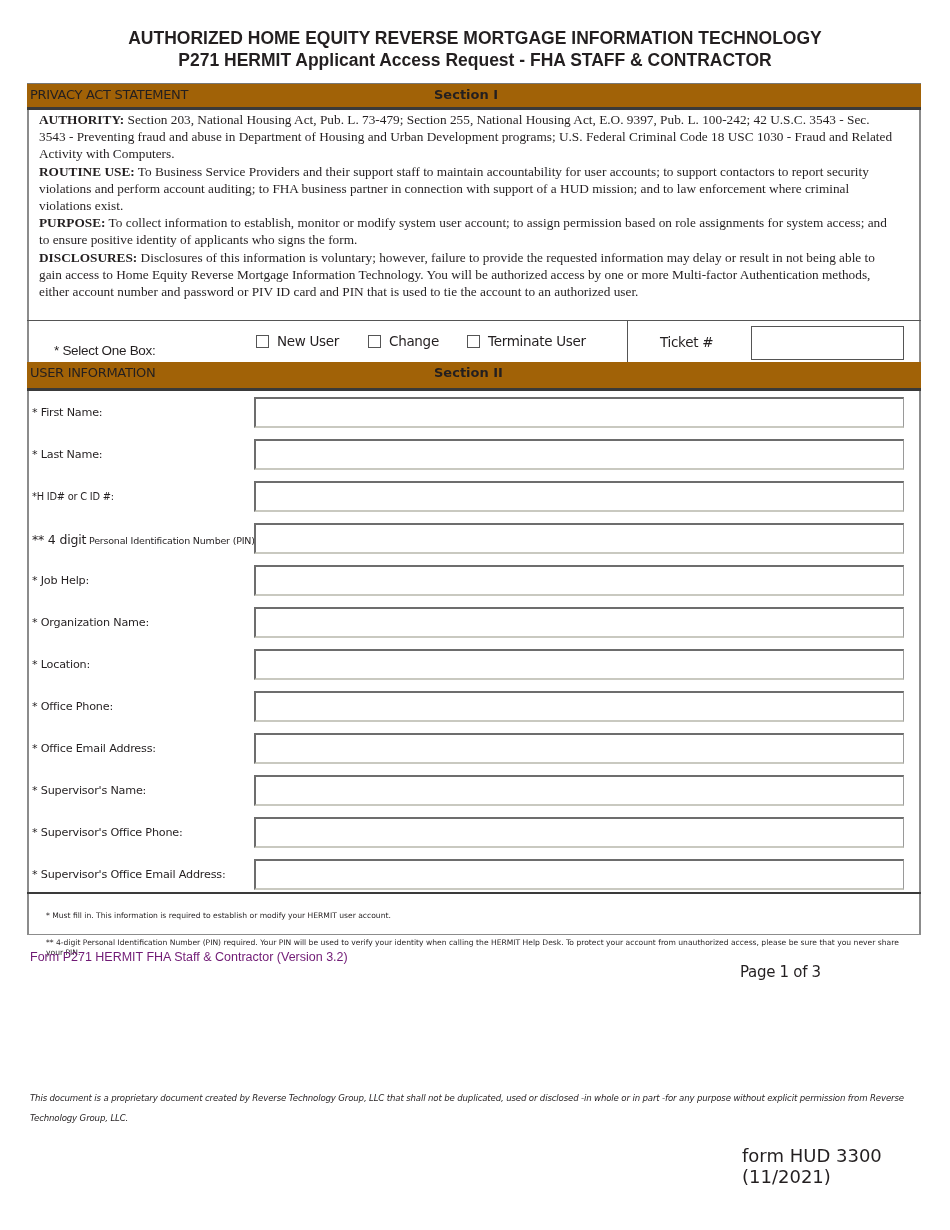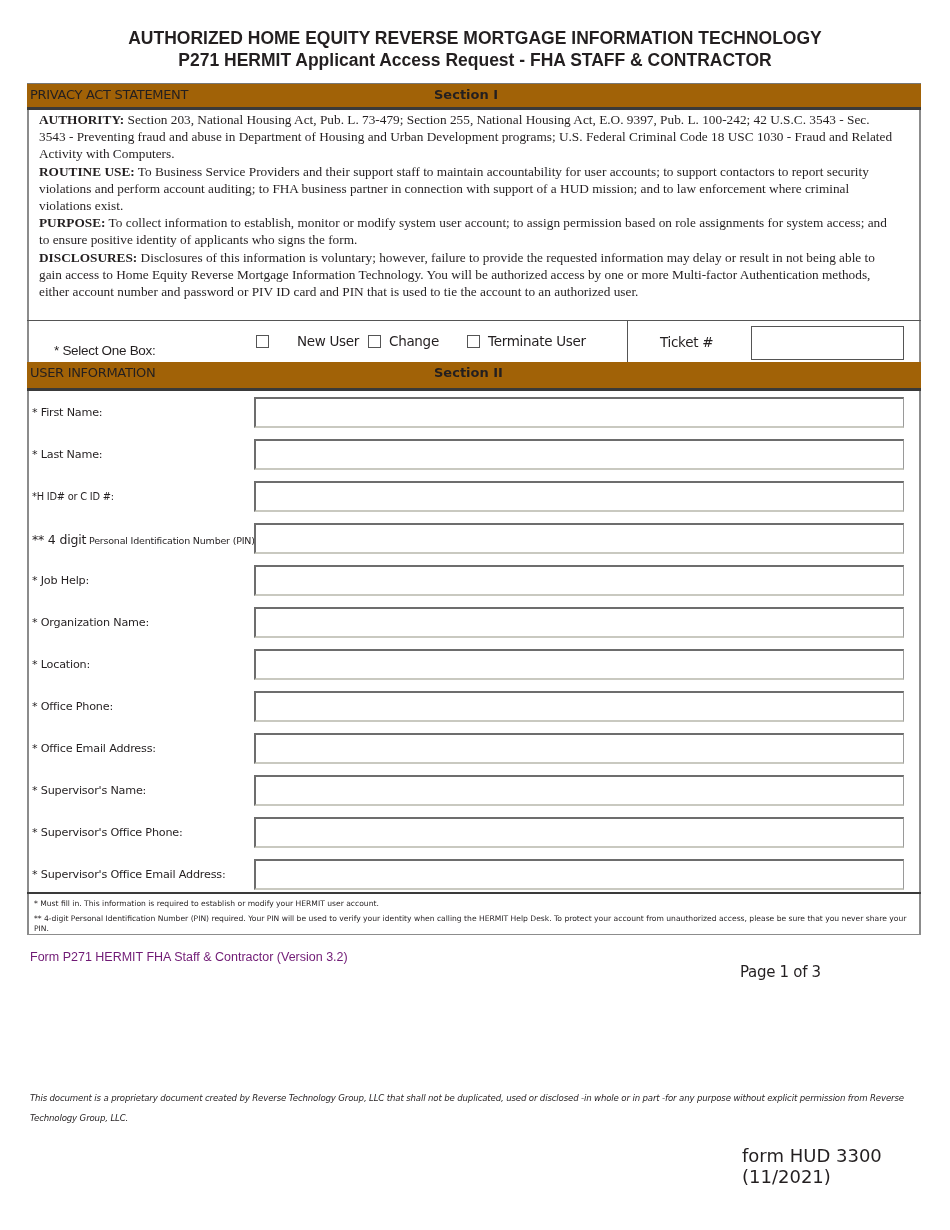--- a/index.html
+++ b/index.html
@@ -30,21 +30,21 @@
   .ticket-input { position:absolute; left:724px; top:6px; width:153px; height:34px; border:1px solid #555; box-sizing:border-box; background:#fff; }
 
   .field-row { position:absolute; left:27px; width:894px; height:42px; }
   .field-label { position:absolute; left:5px; top:13px; font-family:"DejaVu Sans", sans-serif; font-size:11.2px; letter-spacing:-0.2px; white-space:nowrap; }
   .field-label .big { font-size:12.5px; }
   .field-label .sm { font-size:9.5px; }
   .field-input { position:absolute; left:227px; top:4px; width:650px; height:31px; box-sizing:border-box; background:#fff; border-top:2px solid #6d6d6d; border-left:2px solid #6d6d6d; border-right:1px solid #9a9a9a; border-bottom:2px solid #c9c9c0; }
 
   .notes-top { position:absolute; left:27px; top:892px; width:894px; height:2px; background:#3a3a3a; }
   .notes { position:absolute; left:30px; top:895px; width:885px; font-family:"DejaVu Sans", sans-serif; font-size:7.6px; line-height:10.5px; color:#231f20; }
-  .notes p { margin:4px; }
+  .notes p { margin:16px; }
 
   .foot-left { position:absolute; left:30px; top:950px; font-family:"Liberation Sans", sans-serif; font-size:12.5px; line-height:15px; color:#701a75; }
   .page-num { position:absolute; left:740px; top:963px; font-family:"DejaVu Sans", sans-serif; font-size:15px; letter-spacing:-0.3px; }
 
   .disclaimer { position:absolute; left:30px; top:1088px; width:890px; font-family:"DejaVu Sans", sans-serif; font-style:italic; font-size:8.6px; line-height:20px; letter-spacing:-0.15px; color:#231f20; }
   .form-code { position:absolute; left:742px; top:1145px; font-family:"DejaVu Sans", sans-serif; font-size:18px; color:#231f20; }
 </style>
 </head>
 <body>
 
@@ -62,21 +62,21 @@
   <p><b>AUTHORITY:</b><span> Section 203, National Housing Act, Pub. L. 73-479; Section 255, National Housing Act, E.O. 9397, Pub. L. 100-242; 42 U.S.C. 3543 - Sec. 3543 - Preventing fraud and abuse in Department of Housing and Urban Development programs; U.S. Federal Criminal Code 18 USC 1030 - Fraud and Related Activity with Computers.</span></p>
   <p><b>ROUTINE USE:</b><span> To Business Service Providers and their support staff to maintain accountability for user accounts; to support contactors to report security violations and perform account auditing; to FHA business partner in connection with support of a HUD mission; and to law enforcement where criminal violations exist.</span></p>
   <p><b>PURPOSE:</b><span> To collect information to establish, monitor or modify system user account; to assign permission based on role assignments for system access; and to ensure positive identity of applicants who signs the form.</span></p>
   <p><b>DISCLOSURES:</b><span> Disclosures of this information is voluntary; however, failure to provide the requested information may delay or result in not being able to gain access to Home Equity Reverse Mortgage Information Technology. You will be authorized access by one or more Multi-factor Authentication methods, either account number and password or PIV ID card and PIN that is used to tie the account to an authorized user.</span></p>
 </div>
 
 <div class="hline" style="left:27px; top:320px; width:894px;"></div>
 
 <div class="select-row">
   <span class="select-label">* Select One Box:</span>
-  <label class="cb" style="left:229px;gap:20px;">
+  <label class="cb" style="left:229px;">
     <span class="box"></span>
     <span>New User</span>
   </label>
   <label class="cb" style="left:341px;">
     <span class="box"></span>
     <span>Change</span>
   </label>
   <label class="cb" style="left:440px;">
     <span class="box"></span>
     <span>Terminate User</span>

